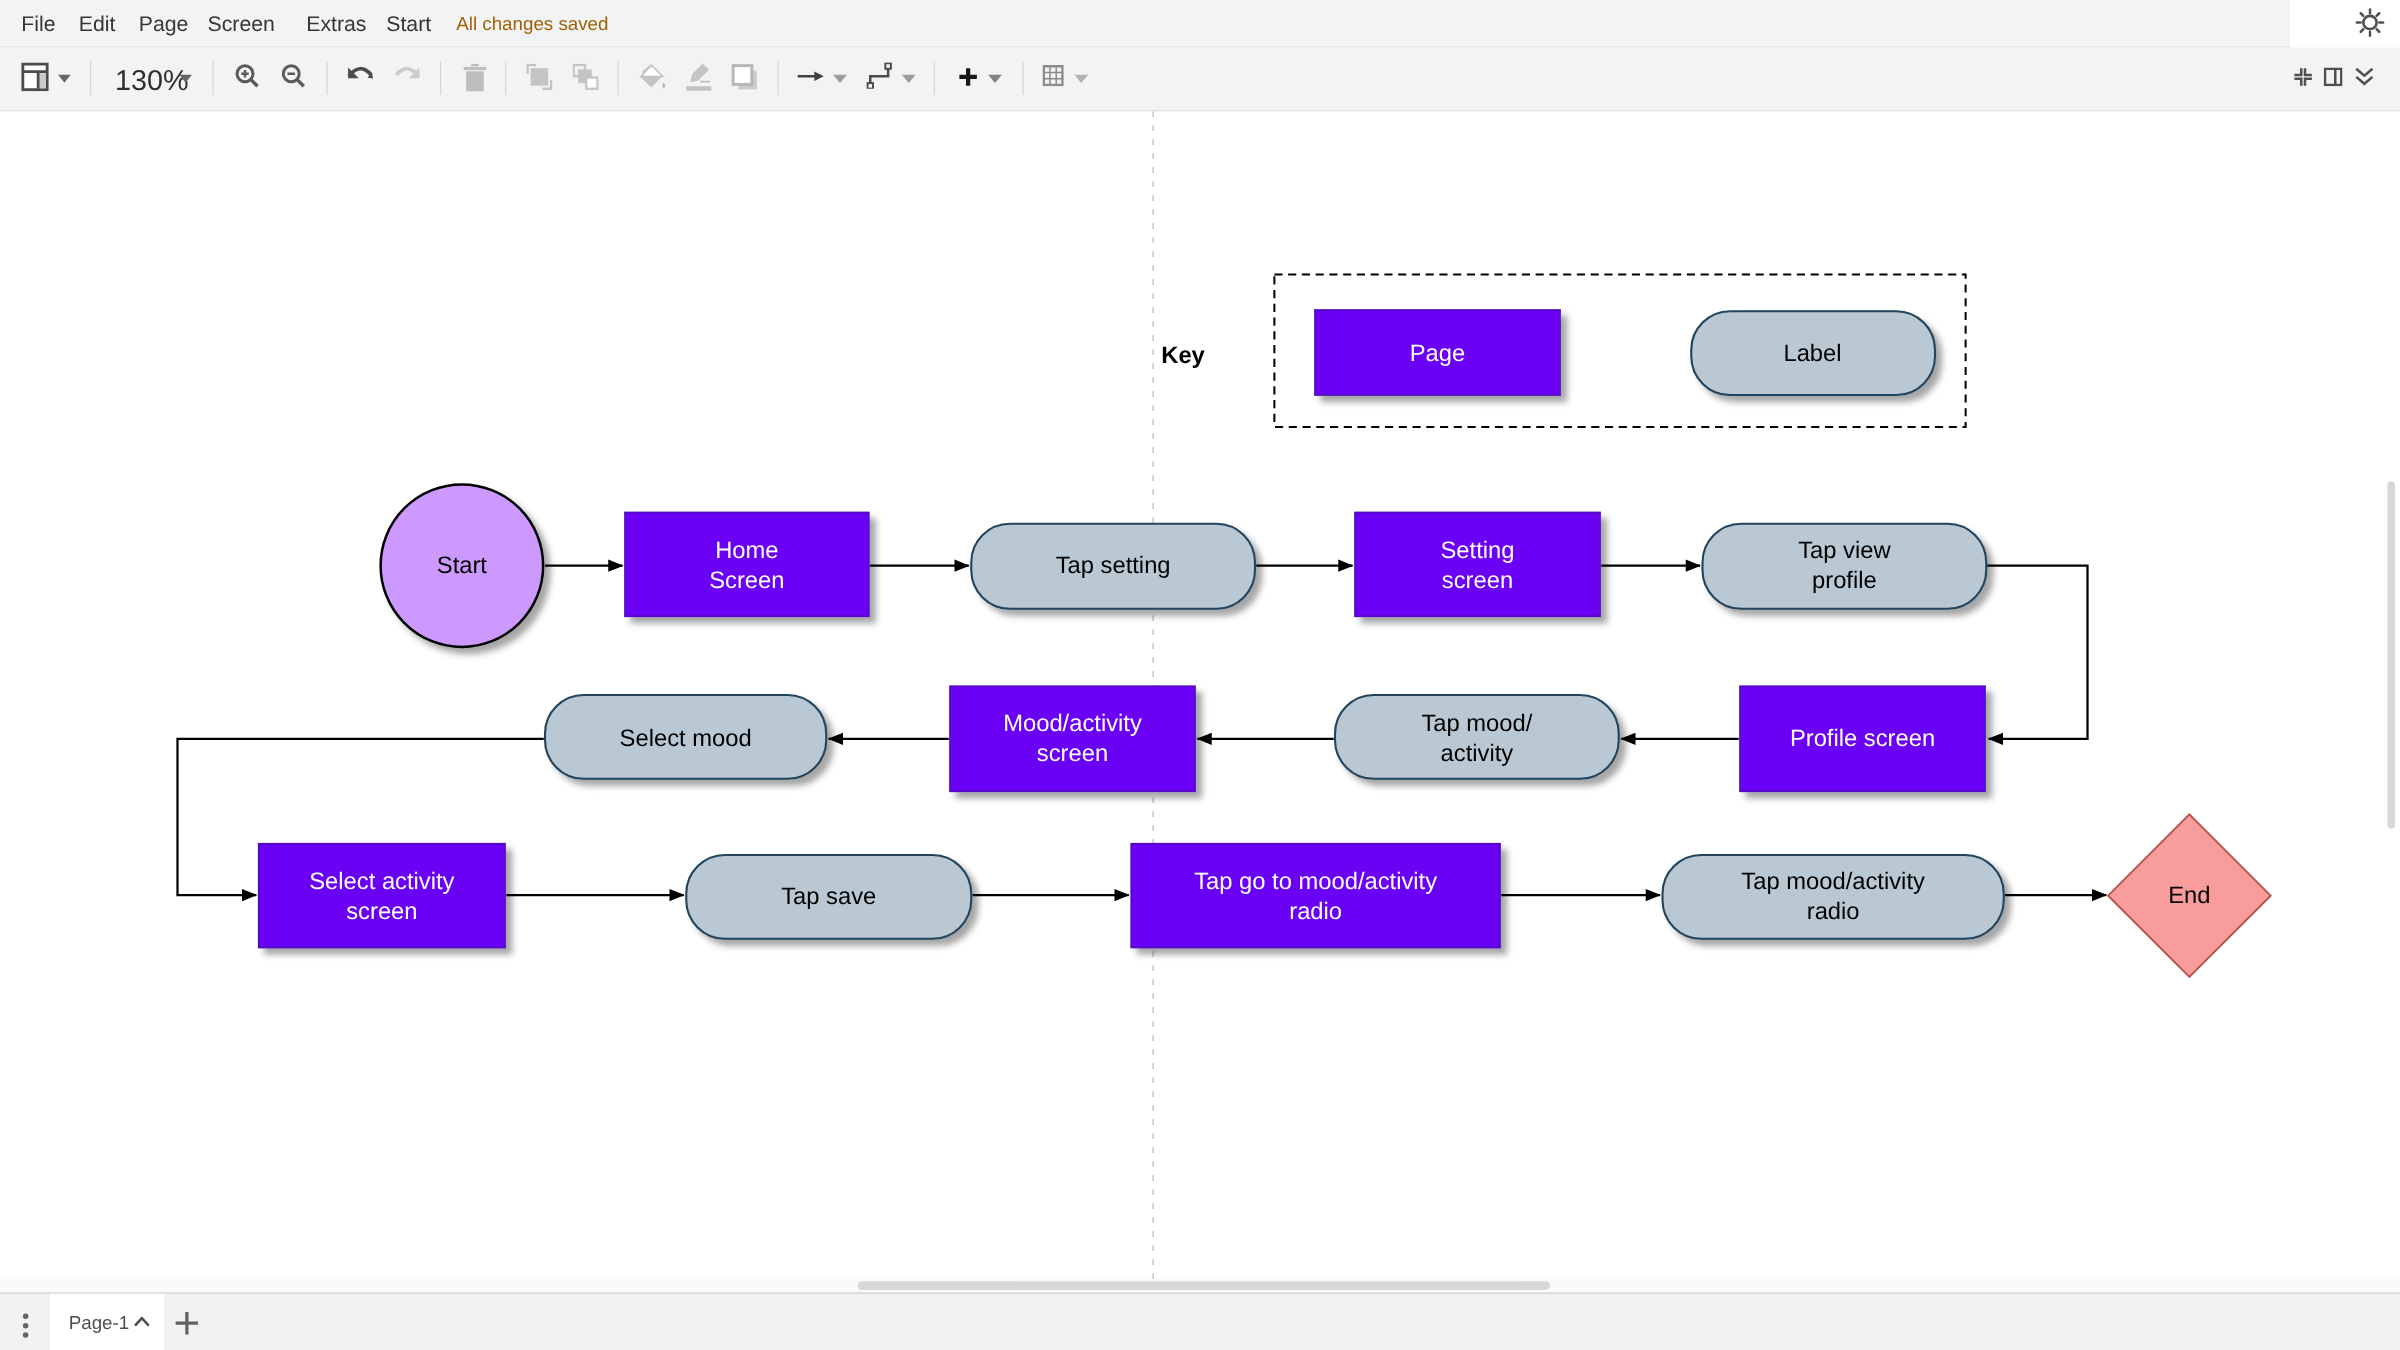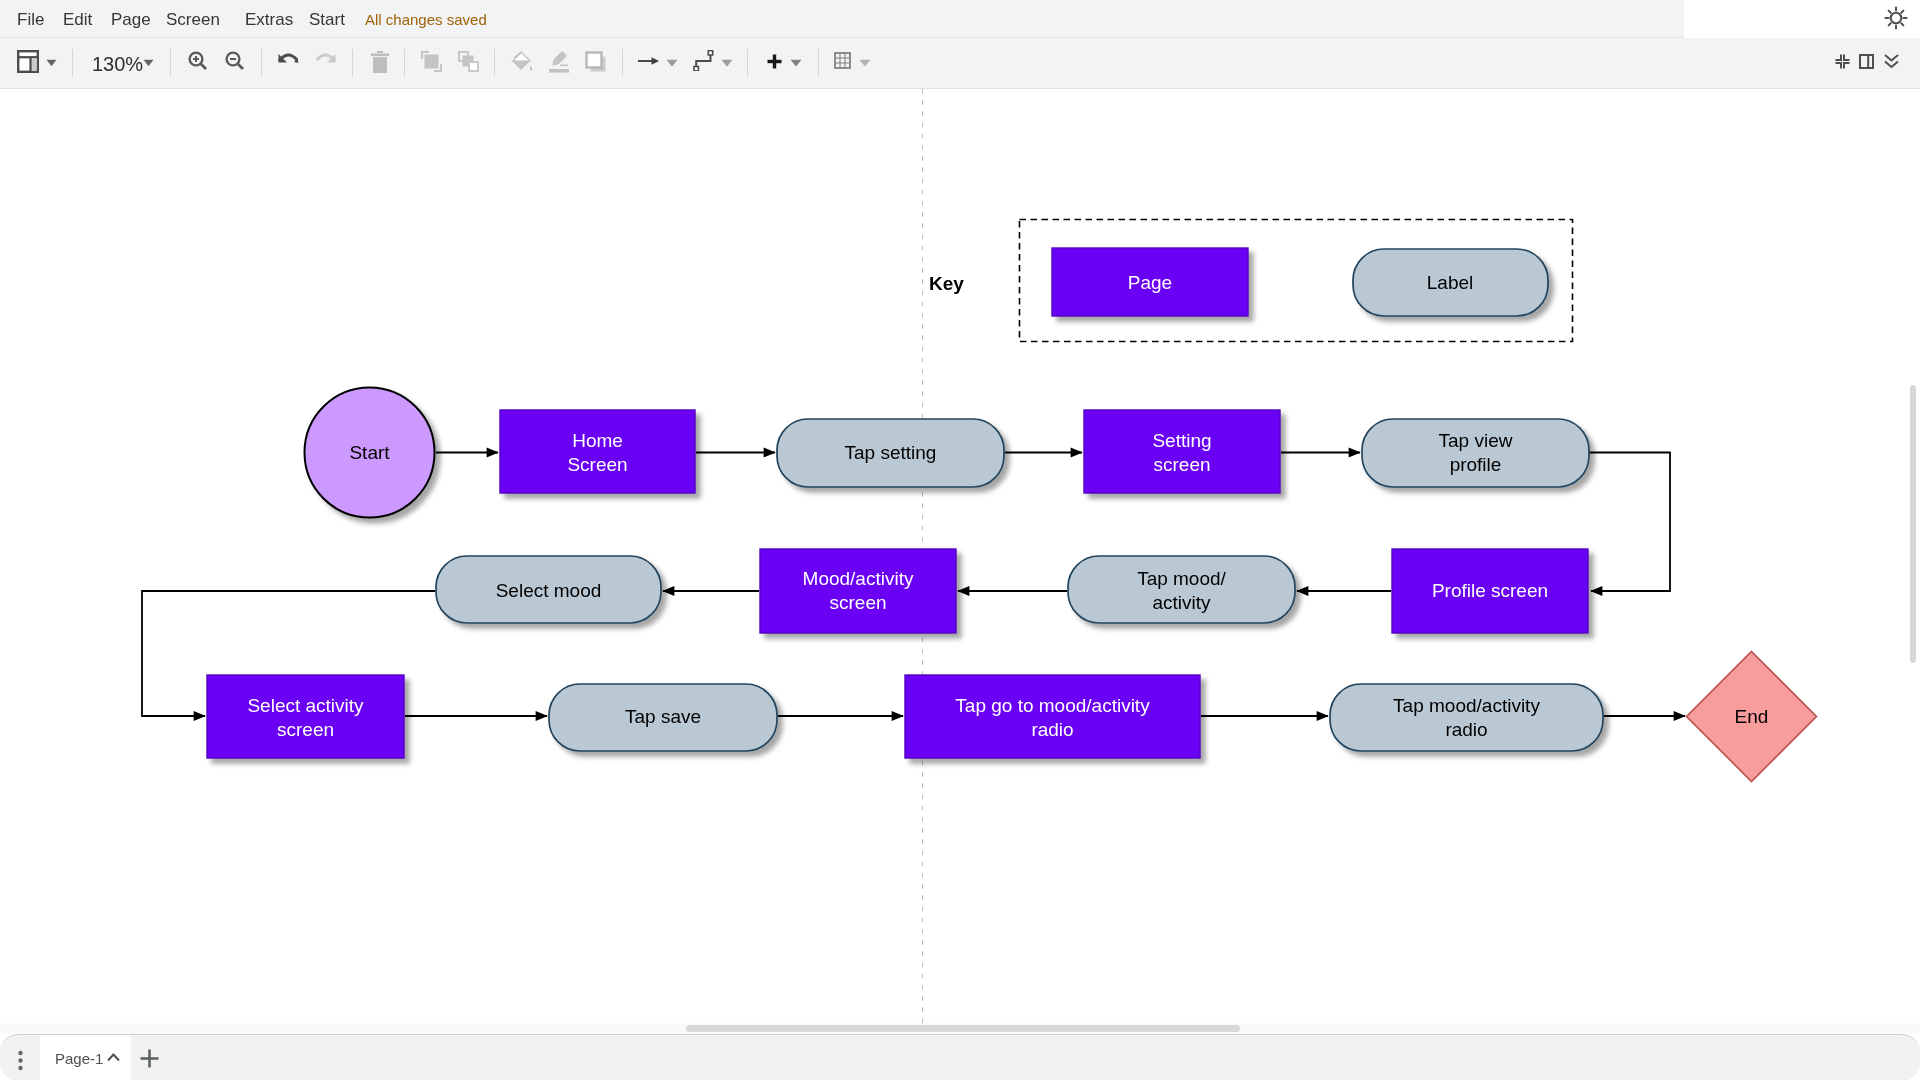--- a/index.html
+++ b/index.html
@@ -1,23 +1,23 @@
 <!DOCTYPE html>
 <html><head>
 <meta charset="utf-8">
 <style>
   html,body{margin:0;padding:0;width:1920px;height:1080px;overflow:hidden;background:#fff;
     font-family:"Liberation Sans",sans-serif;}
-  #menubar{position:absolute;left:0;top:0;width:1684px;height:37px;background:#f1f3f4;border-bottom:1px solid #e0e2e3;text-align:center;}
+  #menubar{position:absolute;left:0;top:0;width:1832px;height:37px;background:#f1f3f4;border-bottom:1px solid #e0e2e3;text-align:center;}
   .mi{position:absolute;top:0;height:37px;line-height:39px;font-size:17px;color:#353637;}
   #toolbar{position:absolute;left:0;top:38px;width:1920px;height:50px;background:#f1f3f4;border-bottom:1px solid #dddfe0;}
   .sep{position:absolute;top:11px;width:1px;height:27px;background:#d4d6d7;}
   .ticon{position:absolute;top:0;}
   #htrack{position:absolute;left:0;top:1023px;width:1920px;height:11px;background:#fafafa;}
-  #footer{position:absolute;left:0;top:1034px;width:1920px;height:46px;background:#f1f2f3;border-top:1px solid #cfd0d1;border-radius:18px;}
+  #footer{position:absolute;left:0;top:1034px;width:1920px;height:46px;background:#f1f2f3;border-top:1px solid #cfd0d1;}
   #ptab{position:absolute;left:40px;top:0;width:91px;height:46px;background:#ffffff;}
   #hthumb{position:absolute;left:686px;top:1025px;width:554px;height:7px;border-radius:4px;background:#d8d8d8;}
   #vthumb{position:absolute;left:1910px;top:385px;width:6px;height:278px;border-radius:3px;background:#d8d8d8;}
 </style>
 </head>
 <body>
 <div id="htrack"></div>
 <svg id="diagram" width="1920" height="1080" viewBox="0 0 1920 1080" style="position:absolute;left:0;top:0">
   <defs>
     <filter id="sh" x="-30%" y="-30%" width="160%" height="160%">
@@ -135,21 +135,21 @@
   <svg class="ticon" style="left:17px;top:12px" width="22" height="23" viewBox="0 0 22 23">
     <rect x="1.2" y="1.2" width="19.6" height="20.6" fill="#fff" stroke="#4a4c4d" stroke-width="2.4"></rect>
     <line x1="1" y1="7.2" x2="21" y2="7.2" stroke="#4a4c4d" stroke-width="2.2"></line>
     <rect x="13.5" y="8.4" width="6.3" height="12.3" fill="#c9cbcc"></rect>
     <line x1="13.5" y1="7.5" x2="13.5" y2="21" stroke="#4a4c4d" stroke-width="2.2"></line>
   </svg>
   <svg class="ticon" style="left:46px;top:21px" width="11" height="8" viewBox="0 0 11 8">
       <path d="M0.5,0.8 L10.5,0.8 L5.5,7.2 Z" fill="#636566"></path>
     </svg>
   <div class="sep" style="left:72px"></div>
-  <span style="position:absolute;left:92px;top:0;height:50px;line-height:52px;font-size:20px;color:#2d2e2f">130%</span>
+  <span style="position:absolute;left:92px;top:0;height:50px;line-height:52px;font-size:23px;color:#2d2e2f">130%</span>
   <svg class="ticon" style="left:143px;top:21px" width="11" height="8" viewBox="0 0 11 8">
       <path d="M0.5,0.8 L10.5,0.8 L5.5,7.2 Z" fill="#636566"></path>
     </svg>
   <div class="sep" style="left:170px"></div>
 
   <svg class="ticon" style="left:188px;top:52px;top:13px" width="20" height="21" viewBox="0 0 20 21">
     <circle cx="8" cy="8" r="6.4" fill="none" stroke="#595b5c" stroke-width="2.4"></circle>
     <line x1="8" y1="5" x2="8" y2="11" stroke="#595b5c" stroke-width="2"></line>
     <line x1="5" y1="8" x2="11" y2="8" stroke="#595b5c" stroke-width="2"></line>
     <line x1="12.7" y1="12.7" x2="18" y2="18" stroke="#595b5c" stroke-width="2.8"></line>

